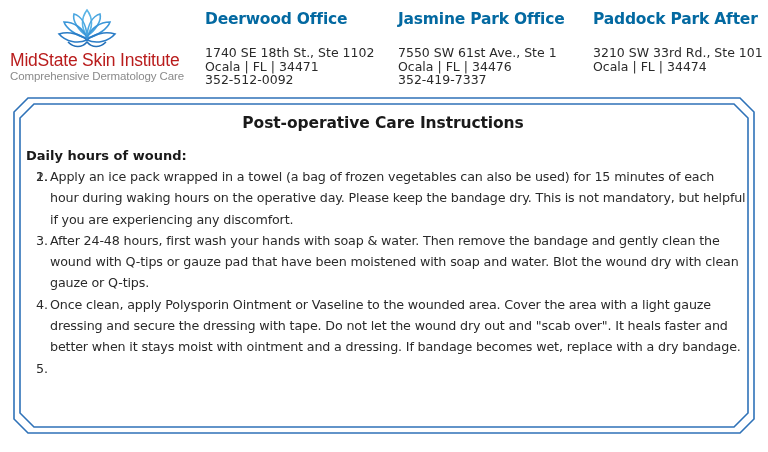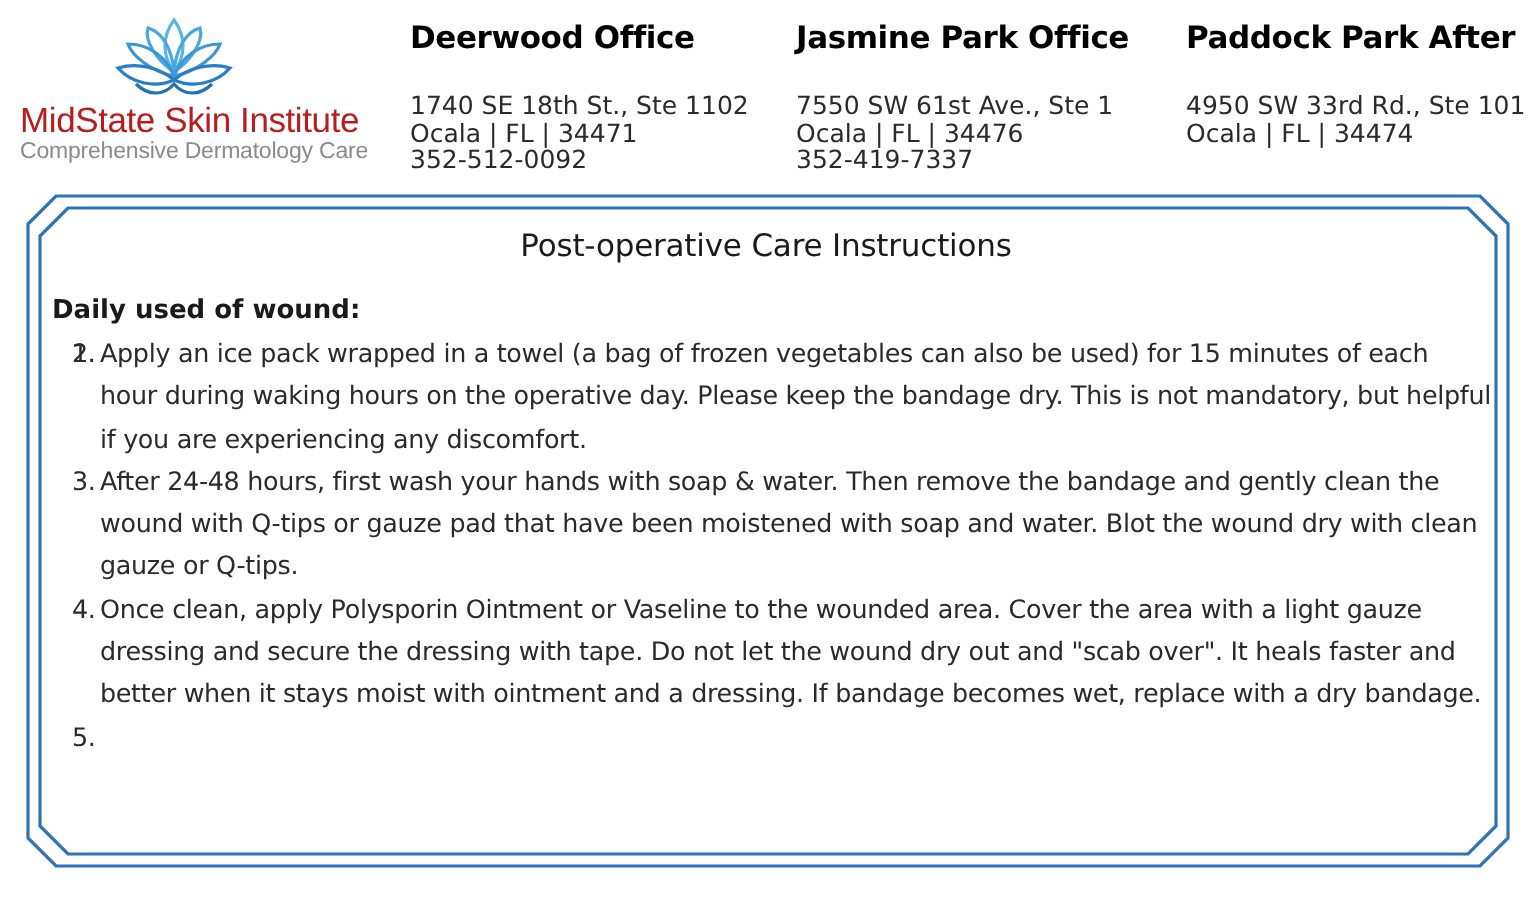--- a/index.html
+++ b/index.html
@@ -15,33 +15,33 @@
     }
     .logo-tag {
       position: absolute; left: 10px; top: 70px;
       font-family: "Liberation Sans", sans-serif;
       font-size: 11.5px; color: #8a8a8a; white-space: nowrap; letter-spacing: -0.1px;
     }
 
     .office { position: absolute; top: 10px; }
     .office h2 {
       font-family: "DejaVu Sans", sans-serif; font-weight: bold;
-      font-size: 15.5px; color: #000000; white-space: nowrap; letter-spacing: -0.2px;
+      font-size: 15.5px; color: #0369a1; white-space: nowrap; letter-spacing: -0.2px;
     }
     .office .line {
       font-family: "DejaVu Sans", sans-serif;
       font-size: 12.5px; color: #2a2a2a; line-height: 13.5px; white-space: nowrap;
     }
     .office h2 + .line { margin-top: 18px; }
 
     .frame { position: absolute; left: 0; top: 0; width: 768px; height: 452px; pointer-events: none; }
 
     .content { position: absolute; left: 26px; top: 106px; width: 720px; }
     .title {
-      text-align: center; font-weight: normal; font-size: 15.5px; color: #1a1a1a;
+      text-align: center; font-weight: bold; font-size: 15.5px; color: #1a1a1a;
       margin-top: 8px; margin-left: -6px; letter-spacing: -0.1px;
     }
     .subhead { font-weight: bold; font-size: 13px; color: #1a1a1a; margin-top: 16px; }
     ol { list-style: none; margin-top: 3px; }
     ol li { position: relative; padding-left: 24px; font-size: 12.7px; line-height: 21.3px; color: #2a2a2a; letter-spacing: -0.15px; }
     ol li .num { position: absolute; left: 10px; top: 0; }
   </style>
 </head>
 <body>
 
@@ -69,32 +69,32 @@
   <div class="line">352-512-0092</div>
 </div>
 <div class="office" style="left:398px">
   <h2>Jasmine Park Office</h2>
   <div class="line">7550 SW 61st Ave., Ste 1</div>
   <div class="line">Ocala | FL | 34476</div>
   <div class="line">352-419-7337</div>
 </div>
 <div class="office" style="left:593px">
   <h2>Paddock Park After</h2>
-  <div class="line">4950 SW 33rd Rd., Ste 101</div>
+  <div class="line">3210 SW 33rd Rd., Ste 101</div>
   <div class="line">Ocala | FL | 34474</div>
 </div>
 
 <svg class="frame" viewBox="0 0 768 452">
   <polygon points="28,98 740,98 754,112 754,419 740,433 28,433 14,419 14,112" fill="none" stroke="#2f72b8" stroke-width="1.6"></polygon>
   <polygon points="34,104 734,104 748,118 748,413 734,427 34,427 20,413 20,118" fill="none" stroke="#2f72b8" stroke-width="1.6"></polygon>
 </svg>
 
 <div class="content">
   <div class="title">Post-operative Care Instructions</div>
-  <div class="subhead">Daily used of wound:</div>
+  <div class="subhead">Daily hours of wound:</div>
   <ol>
     <li><span class="num">1.</span></li>
     <li><span class="num">2.</span><span>Apply an ice pack wrapped in a towel (a bag of frozen vegetables can also be used) for 15 minutes of each hour during waking hours on the operative day. Please keep the bandage dry. This is not mandatory, but helpful if you are experiencing any discomfort.</span></li>
     <li><span class="num">3.</span><span>After 24-48 hours, first wash your hands with soap &amp; water. Then remove the bandage and gently clean the wound with Q-tips or gauze pad that have been moistened with soap and water. Blot the wound dry with clean gauze or Q-tips.</span></li>
     <li><span class="num">4.</span><span>Once clean, apply Polysporin Ointment or Vaseline to the wounded area. Cover the area with a light gauze dressing and secure the dressing with tape. Do not let the wound dry out and "scab over". It heals faster and better when it stays moist with ointment and a dressing. If bandage becomes wet, replace with a dry bandage.</span></li>
     <li><span class="num">5.</span></li>
   </ol>
 </div>
 
 </body></html>

